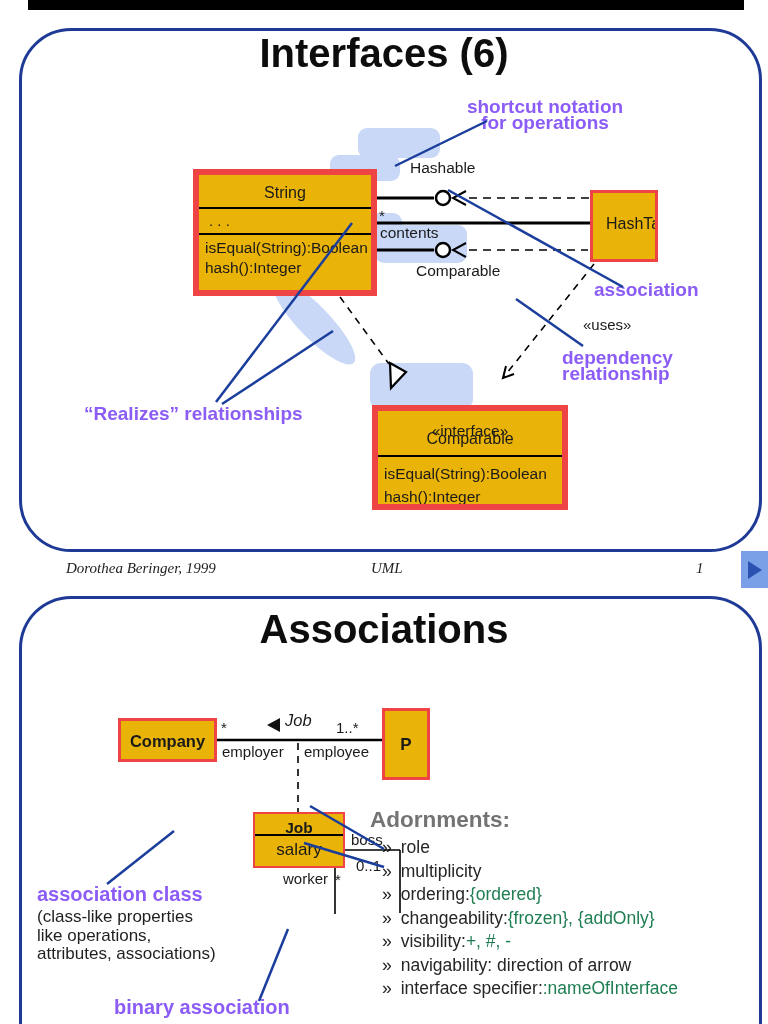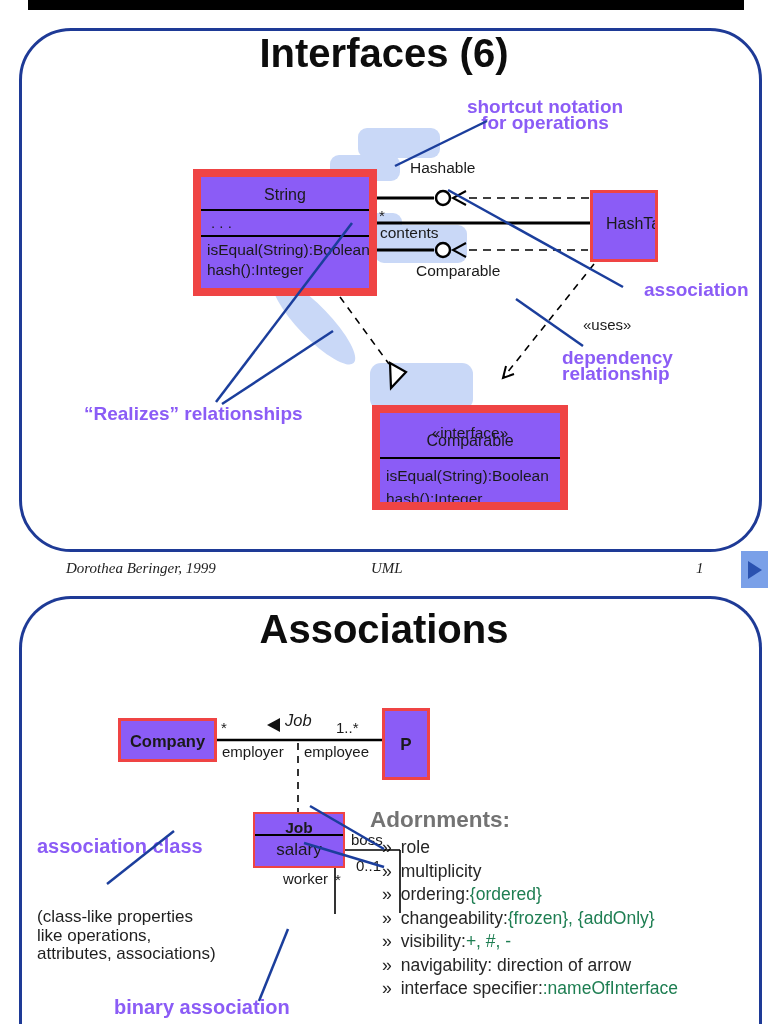--- a/index.html
+++ b/index.html
@@ -6,21 +6,21 @@
   .page{position:relative;width:768px;height:1024px;overflow:hidden;background:#fff;
         font-family:"Liberation Sans", sans-serif;color:#1a1a1a;}
   .topbar{position:absolute;left:28px;top:0;width:716px;height:10px;background:#000;}
   .frame{position:absolute;border:3px solid #1e3a96;}
   .frame1{left:19px;top:28px;width:737px;height:518px;border-radius:52px;}
   .frame2{left:19px;top:596px;width:737px;height:470px;border-radius:52px 52px 0 0;border-bottom:none;}
   .slide-title{position:absolute;left:0;right:0;text-align:center;font-weight:bold;
                font-size:40px;color:#0d0d0d;letter-spacing:0px;}
   .hl{position:absolute;background:#c9d8f7;border-radius:9px;}
   .hl-ellipse{position:absolute;background:#c9d8f7;border-radius:50%;transform:rotate(46deg);}
-  .clsbox{position:absolute;background:#8b5cf6;border:8px solid #ef4444;box-sizing:border-box;overflow:hidden;}
+  .clsbox{position:absolute;background:#eab308;border:6px solid #ef4444;box-sizing:border-box;overflow:hidden;}
   .thick{border-width:3px;}
   .cls-row{box-sizing:border-box;}
   .divider-top{border-top:2px solid #000;}
   .ctext{text-align:center;}
   .lbl{position:absolute;font-size:15px;color:#1a1a1a;white-space:nowrap;}
   .blue-lbl{position:absolute;font-weight:bold;color:#8b5cf6;font-size:19px;white-space:nowrap;line-height:16px;}
   .blk-note{position:absolute;font-size:17px;color:#1f1f1f;line-height:18.5px;white-space:nowrap;}
   .footer-txt{position:absolute;font-family:"Liberation Serif", serif;font-style:italic;
               font-size:15px;color:#222;white-space:nowrap;}
   .playbtn{position:absolute;left:741px;top:551px;width:27px;height:37px;background:#7aa0e8;
@@ -78,21 +78,21 @@
   <div class="lbl" style="left:410px;top:159px;font-size:15.5px;">Hashable</div>
   <div class="lbl" style="left:379px;top:207px;">*</div>
   <div class="lbl" style="left:380px;top:224px;font-size:15.5px;">contents</div>
   <div class="lbl" style="left:416px;top:262px;font-size:15.5px;">Comparable</div>
   <div class="lbl" style="left:583px;top:316px;">«uses»</div>
 
   <div class="blue-lbl ctext" style="left:455px;top:99px;width:180px;">
     <div>shortcut notation</div>
     <div>for operations</div>
   </div>
-  <div class="blue-lbl" style="left:644px;top:282px;">association</div>
+  <div class="blue-lbl" style="left:594px;top:282px;">association</div>
   <div class="blue-lbl" style="left:562px;top:350px;">
     <div>dependency</div>
     <div>relationship</div>
   </div>
   <div class="blue-lbl" style="left:84px;top:406px;">“Realizes” relationships</div>
 
   <div class="footer-txt" style="left:66px;top:560px;">Dorothea Beringer, 1999</div>
   <div class="footer-txt" style="left:371px;top:560px;">UML</div>
   <div class="footer-txt" style="left:696px;top:560px;">1</div>
   <div class="playbtn">
@@ -118,21 +118,21 @@
   <div class="lbl" style="left:221px;top:719px;">*</div>
   <div class="lbl" style="left:285px;top:711px;font-size:16.5px;font-style:italic;">Job</div>
   <div class="lbl" style="left:336px;top:719px;">1..*</div>
   <div class="lbl" style="left:222px;top:743px;">employer</div>
   <div class="lbl" style="left:304px;top:743px;">employee</div>
   <div class="lbl" style="left:351px;top:831px;">boss</div>
   <div class="lbl" style="left:356px;top:857px;">0..1</div>
   <div class="lbl" style="left:283px;top:870px;">worker</div>
   <div class="lbl" style="left:335px;top:871px;">*</div>
 
-  <div class="blue-lbl" style="left:37px;top:838px;font-size:20px;">association class</div>
+  <div class="blue-lbl" style="left:37px;top:886px;font-size:20px;">association class</div>
   <div class="blk-note" style="left:37px;top:908px;">
     <div>(class-like properties</div>
     <div>like operations,</div>
     <div>attributes, associations)</div>
   </div>
   <div class="blue-lbl" style="left:114px;top:999px;font-size:20px;">binary association</div>
 
   <div class="adorn-head" style="left:370px;top:807px;">Adornments:</div>
   <div class="adorn-list">
     <div class="adorn-row">

